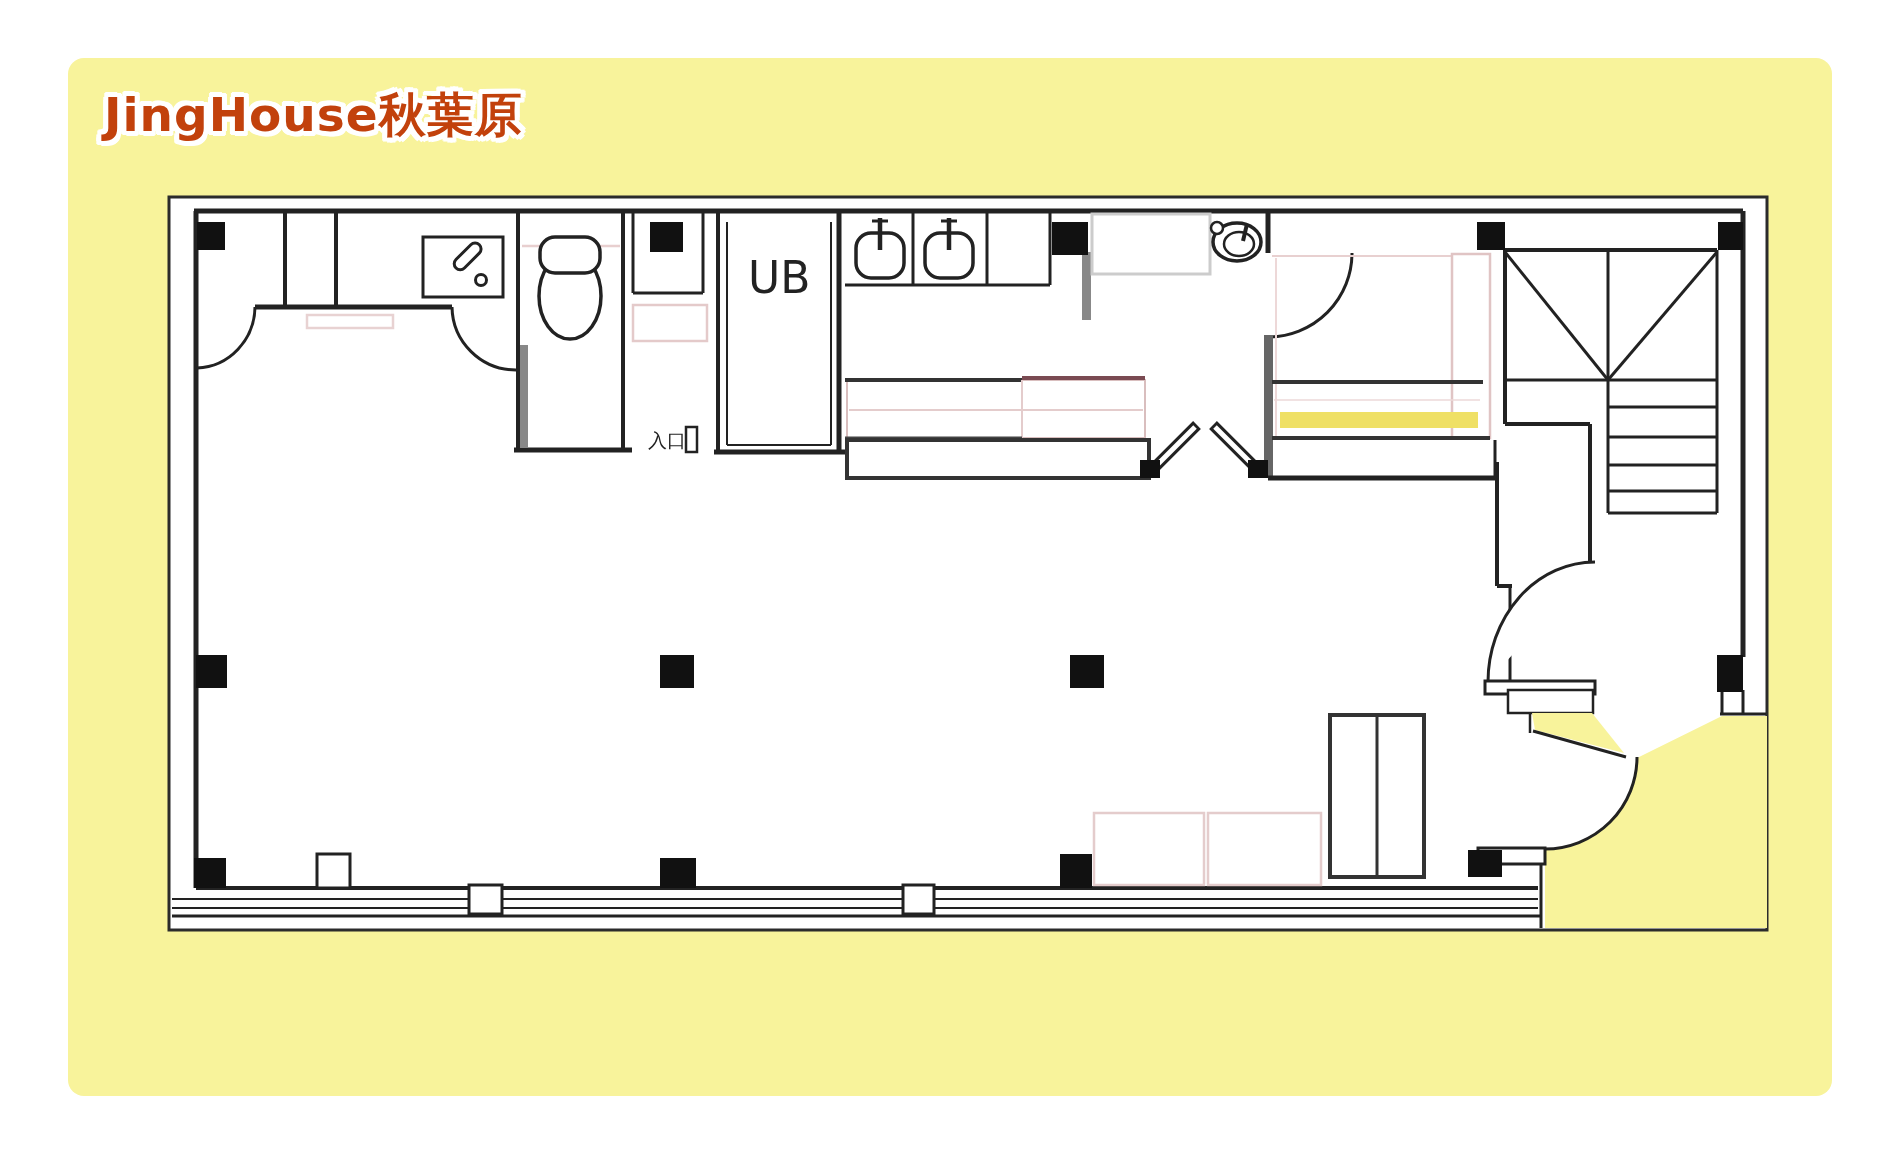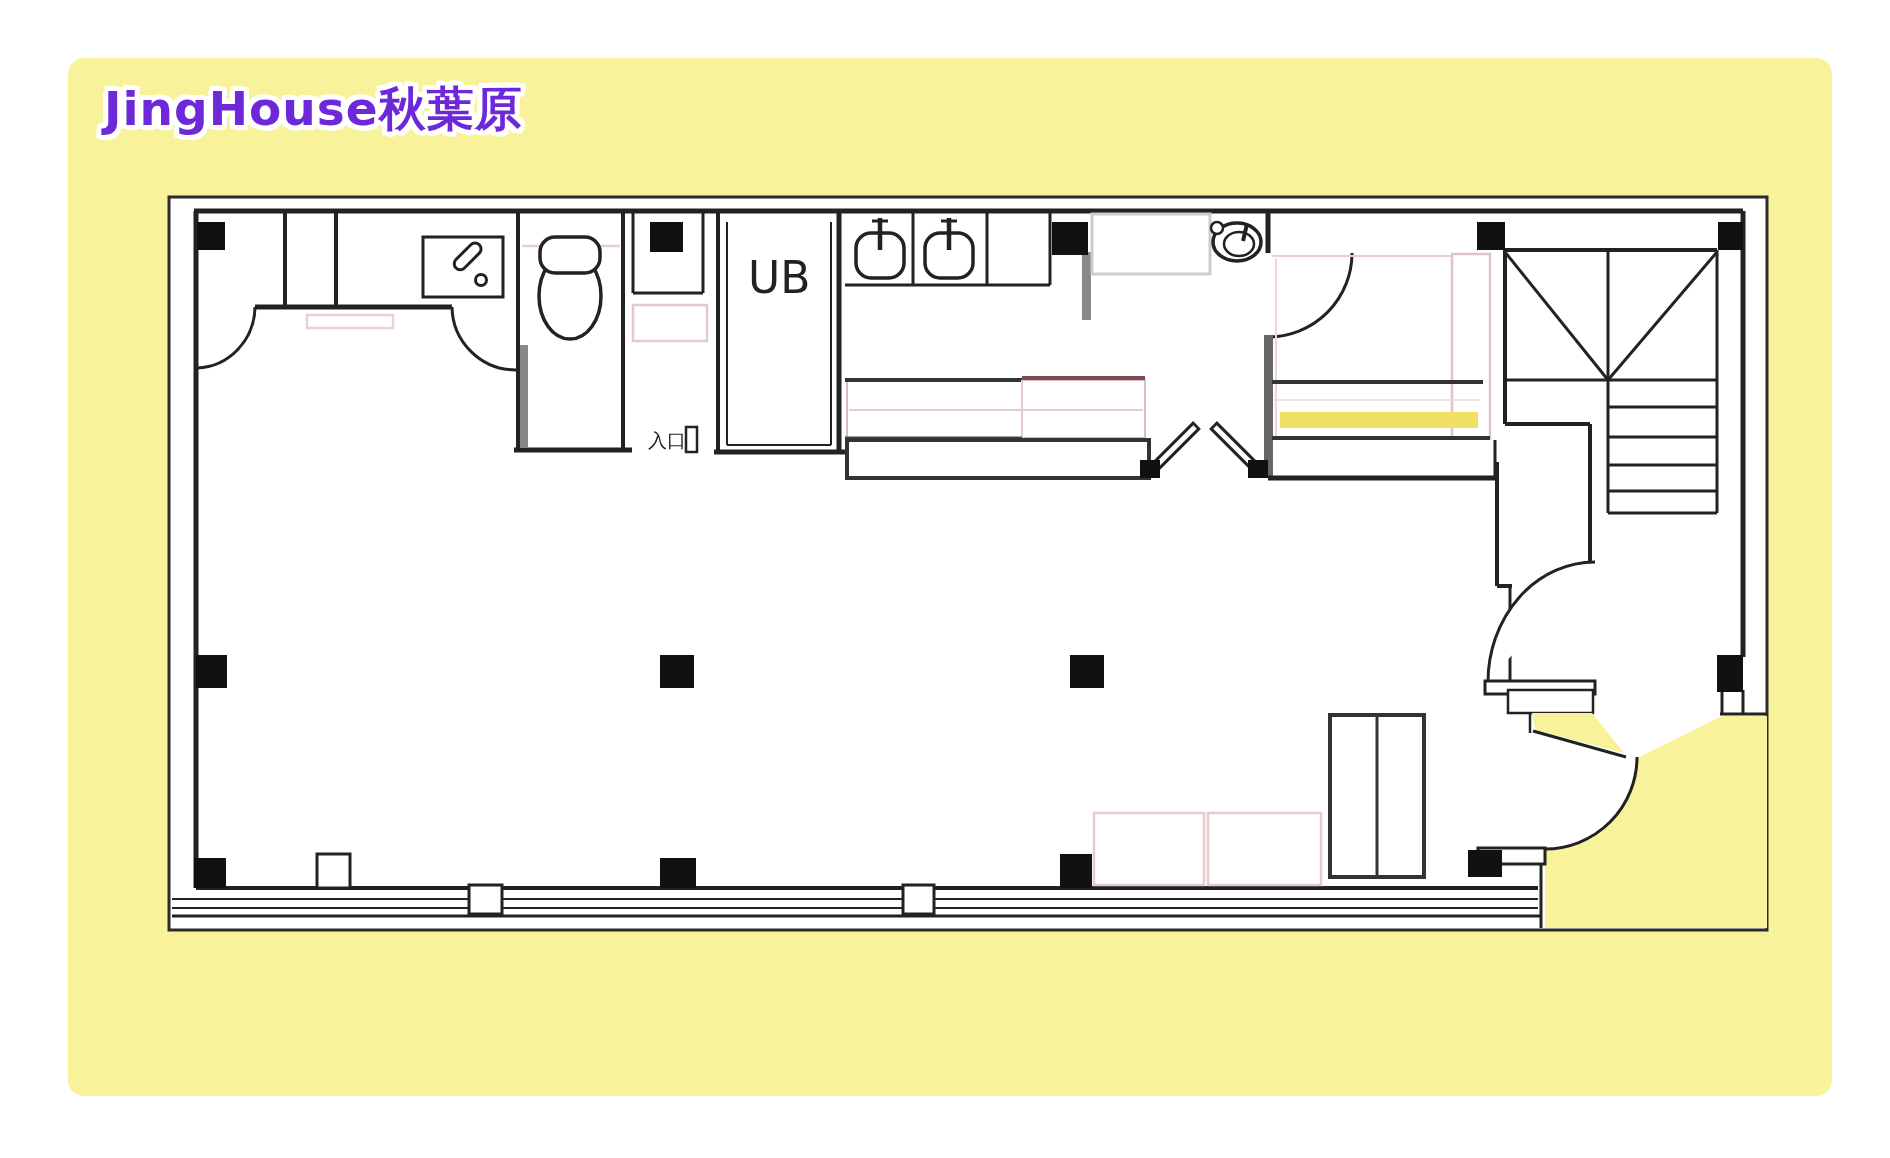--- a/index.html
+++ b/index.html
@@ -1,21 +1,21 @@
 <!DOCTYPE html>
 <html><head>
 <meta charset="utf-8">
 <style>
   html,body{margin:0;padding:0;background:#ffffff;}
   .page{position:relative;width:1890px;height:1158px;background:#ffffff;overflow:hidden;
         font-family:"DejaVu Sans","Liberation Sans",sans-serif;}
   .plan-svg{position:absolute;left:0;top:0;width:1890px;height:1158px;}
   .title{
-    position:absolute;left:104px;top:78px;
-    font-size:47px;font-weight:bold;color:#6d28d9;letter-spacing:1px;
+    position:absolute;left:104px;top:84px;
+    font-size:47px;font-weight:bold;color:#c2410c;letter-spacing:1px;
     text-shadow:
       -4px -4px 0 #fff, 4px -4px 0 #fff, -4px 4px 0 #fff, 4px 4px 0 #fff,
       0 -5px 0 #fff, 0 5px 0 #fff, -5px 0 0 #fff, 5px 0 0 #fff,
       -3px -5px 0 #fff, 3px 5px 0 #fff, -5px 3px 0 #fff, 5px -3px 0 #fff;
     text-align: center;
   }
   text{font-family:"DejaVu Sans","Liberation Sans",sans-serif;}
 </style>
 </head>
 <body>

